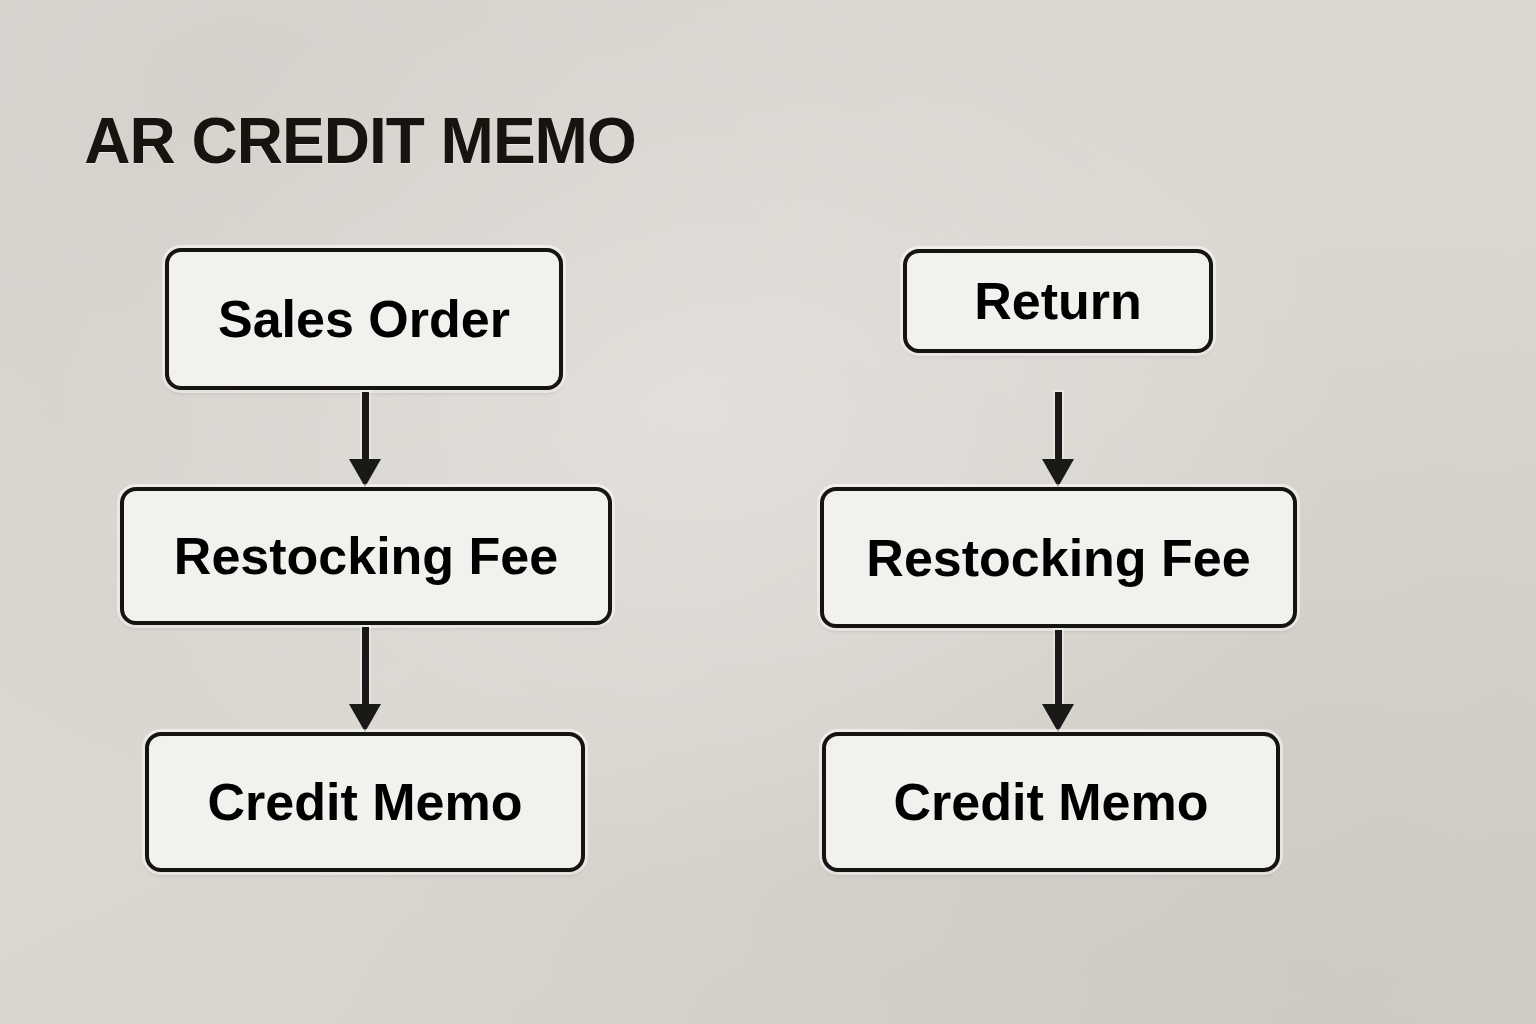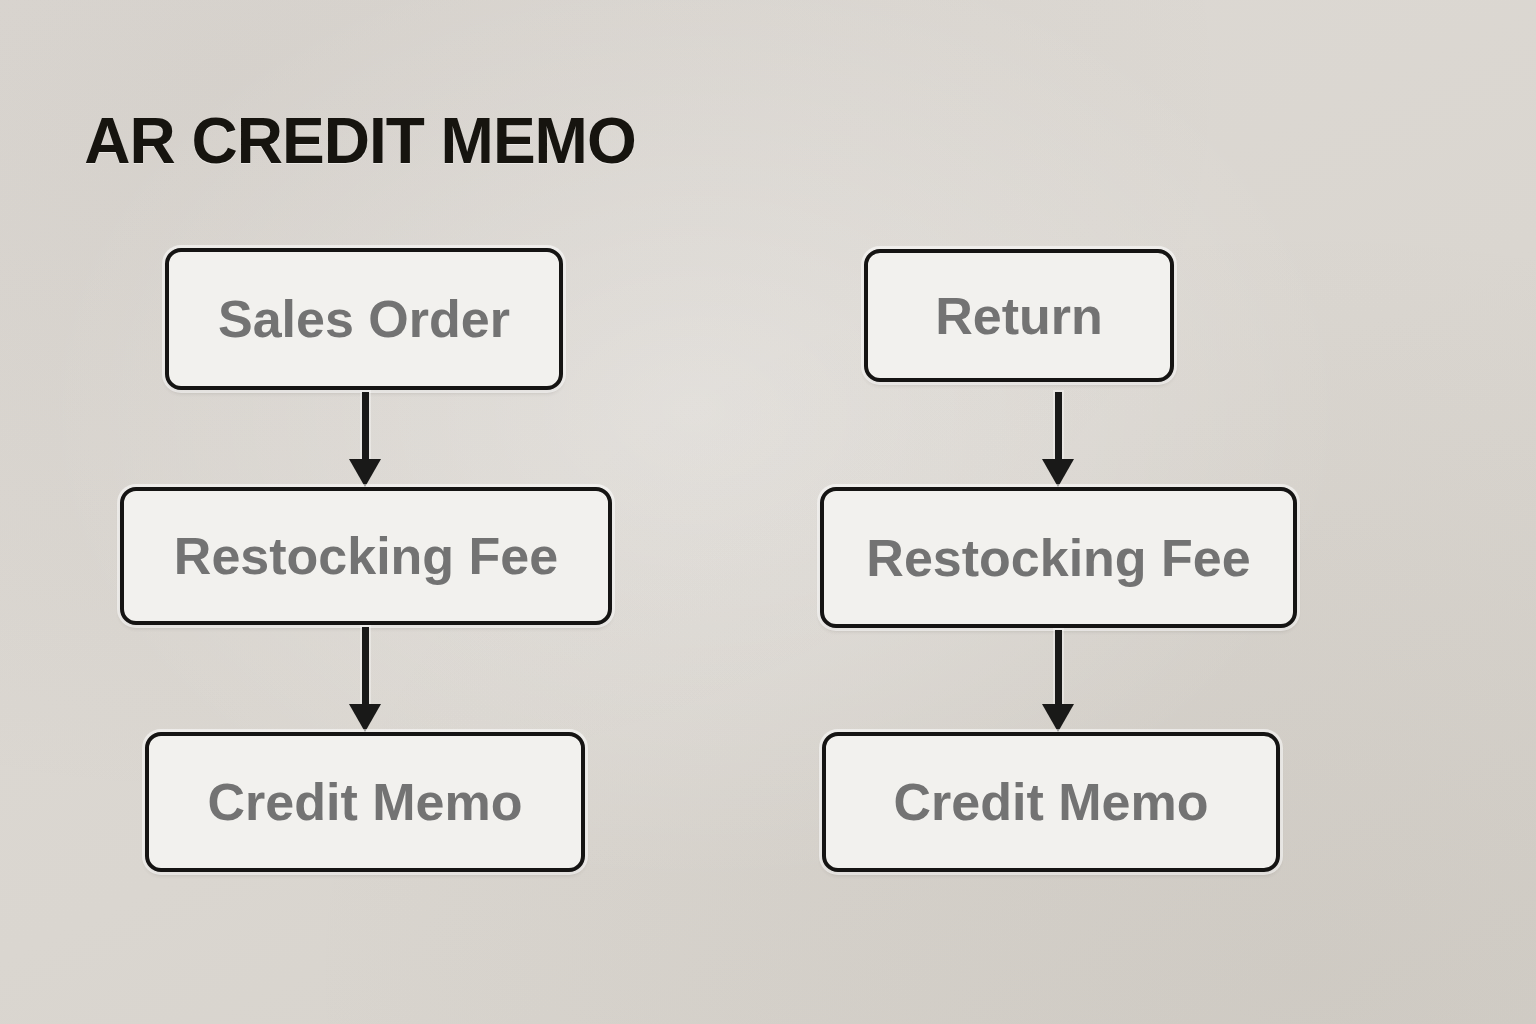--- a/index.html
+++ b/index.html
@@ -41,21 +41,21 @@
     display: flex;
     align-items: center;
     justify-content: center;
     box-shadow:
       0 0 0 3px rgba(255,255,255,0.55),
       0 3px 4px rgba(60,55,48,0.18);
   }
   .node-label {
     font-size: 52px;
     font-weight: 600;
-    color: #737373;
+    color: #000000;
     letter-spacing: 0px;
     white-space: nowrap;
   }
   .arrow {
     position: absolute;
     display: flex;
     flex-direction: column;
     align-items: center;
     width: 32px;
     transform: translateX(-50%);
@@ -78,21 +78,21 @@
   
   .t0 { left: 360px; top: 104px; }
   .f0n0 { left: 165px; top: 248px; width: 398px; height: 142px; }
   .f0n1 { left: 120px; top: 487px; width: 492px; height: 138px; }
   .f0n2 { left: 145px; top: 732px; width: 440px; height: 140px; }
   .f0a0 { left: 365px; top: 392px; height: 95px; }
   .f0a1 { left: 365px; top: 627px; height: 105px; }
 
   
   .t1 { left: 1057px; top: 104px; }
-  .f1n0 { left: 864px; top: 249px; width: 310px; height: 133px; align-items: center; }
+  .f1n0 { left: 903px; top: 249px; width: 310px; height: 104px; align-items: center; }
   .f1n1 { left: 820px; top: 487px; width: 477px; height: 141px; }
   .f1n2 { left: 822px; top: 732px; width: 458px; height: 140px; }
   .f1a0 { left: 1058px; top: 392px; height: 95px; }
   .f1a1 { left: 1058px; top: 630px; height: 102px; }
 </style>
 </head>
 <body>
 
 <div class="canvas">
 

